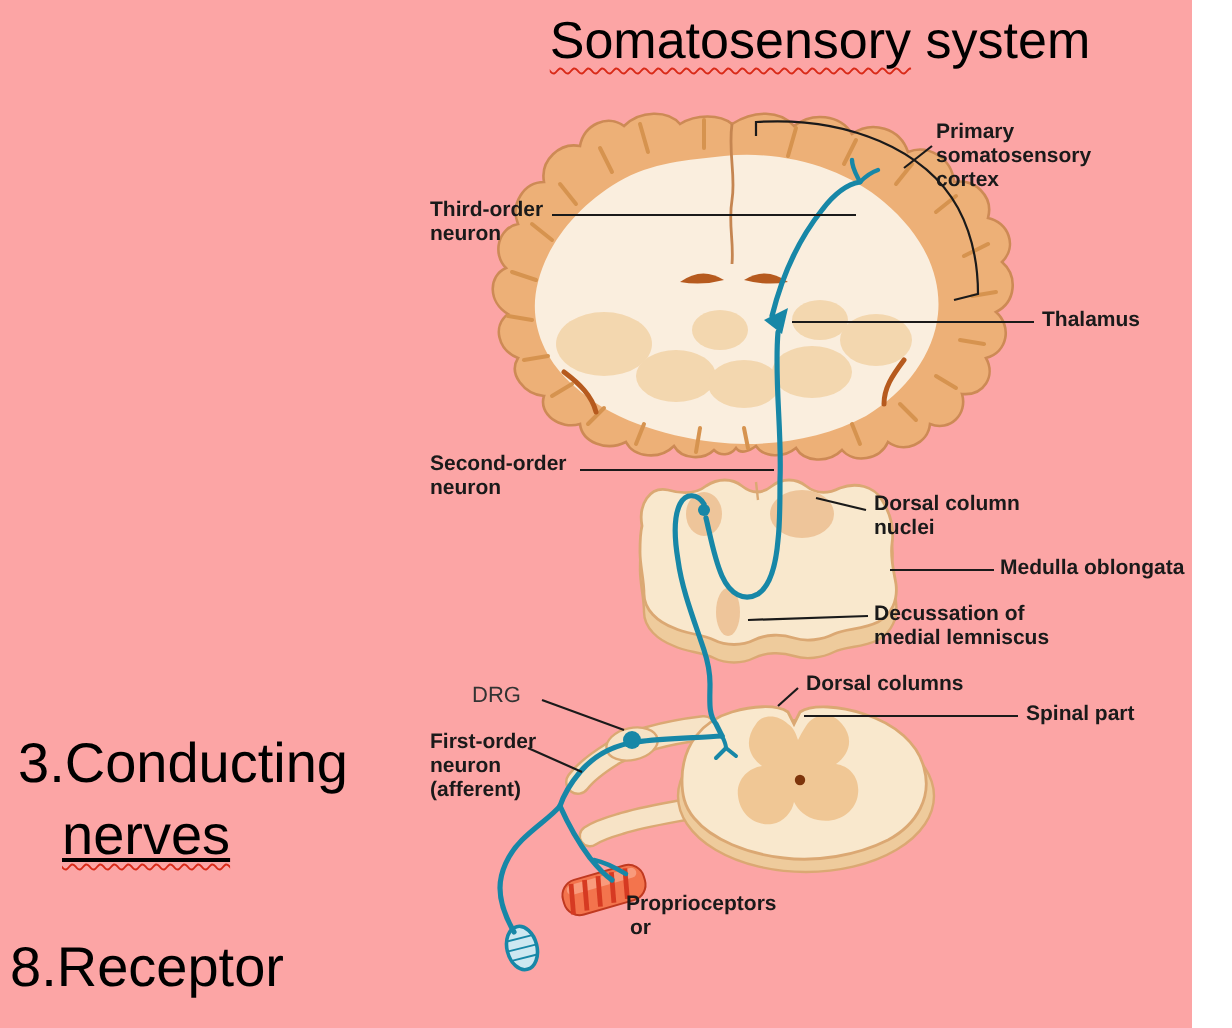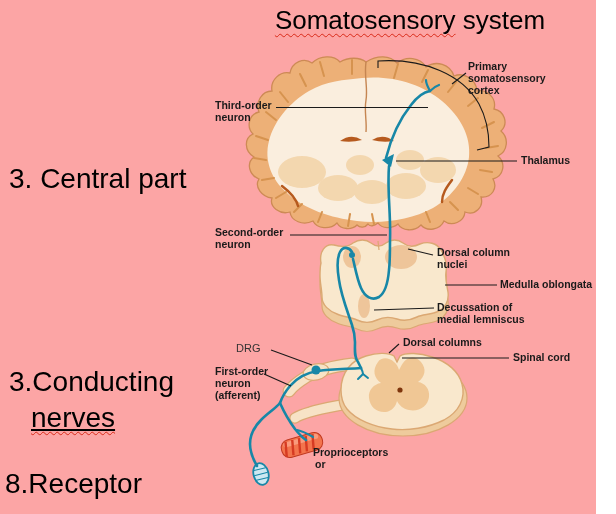--- a/index.html
+++ b/index.html
@@ -197,21 +197,20 @@
       <path d="M 434 308 L 374 310"></path>
       <path d="M 399 344 L 389 353"></path>
       <path d="M 402 358 L 509 358"></path>
       <path d="M 271 350 L 312 365"></path>
       <path d="M 264 374 L 291 386"></path>
     </g>
   </svg>
 
   <div class="slide-title"><span class="squiggle">Somatosensory</span><span> system</span></div>
 
-  <div class="big-label" style="left:9px;top:161px;">3. Central part</div>
   <div class="big-label" style="left:9px;top:364px;">
     <div>3.Conducting</div>
     <div style="margin-left:22px;text-decoration:underline;"><span class="squiggle">nerves</span></div>
   </div>
   <div class="big-label" style="left:5px;top:466px;">8.Receptor</div>
 
   <div class="anno" style="left:215px;top:100px;">
     <div>Third-order</div>
       <div>neuron</div>
   </div>
@@ -228,21 +227,21 @@
   <div class="anno" style="left:437px;top:247px;">
     <div>Dorsal column</div>
       <div>nuclei</div>
   </div>
   <div class="anno" style="left:500px;top:279px;">Medulla oblongata</div>
   <div class="anno" style="left:437px;top:302px;">
     <div>Decussation of</div>
       <div>medial lemniscus</div>
   </div>
   <div class="anno" style="left:403px;top:337px;">Dorsal columns</div>
-  <div class="anno" style="left:513px;top:352px;">Spinal cord</div>
+  <div class="anno" style="left:513px;top:352px;">Spinal part</div>
   <div class="anno light" style="left:236px;top:342px;">DRG</div>
   <div class="anno" style="left:215px;top:366px;">
     <div>First-order</div>
       <div>neuron</div>
       <div>(afferent)</div>
   </div>
   <div class="anno" style="left:274px;top:447px;">
     <div style="margin-left:39px;">Proprioceptors</div>
     <div style="margin-left:41px;">or</div>
   </div>

